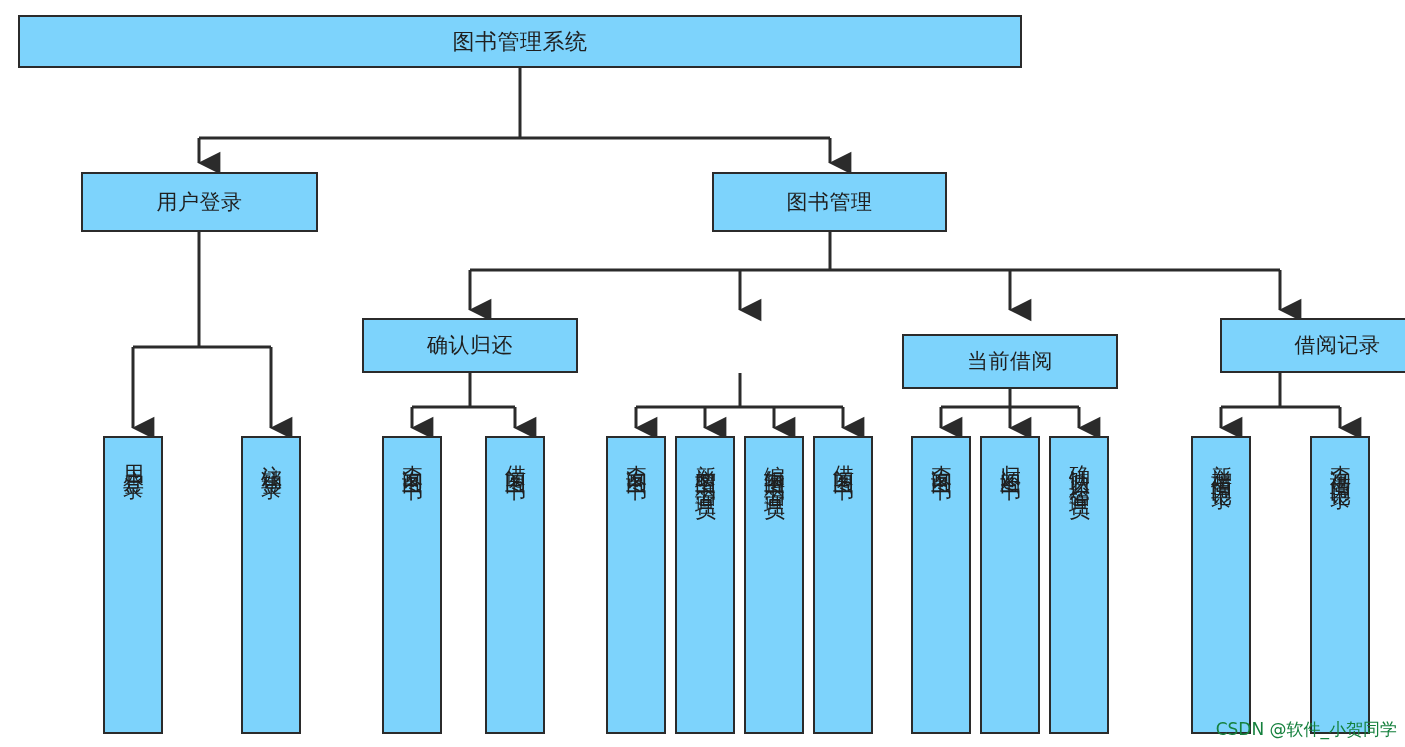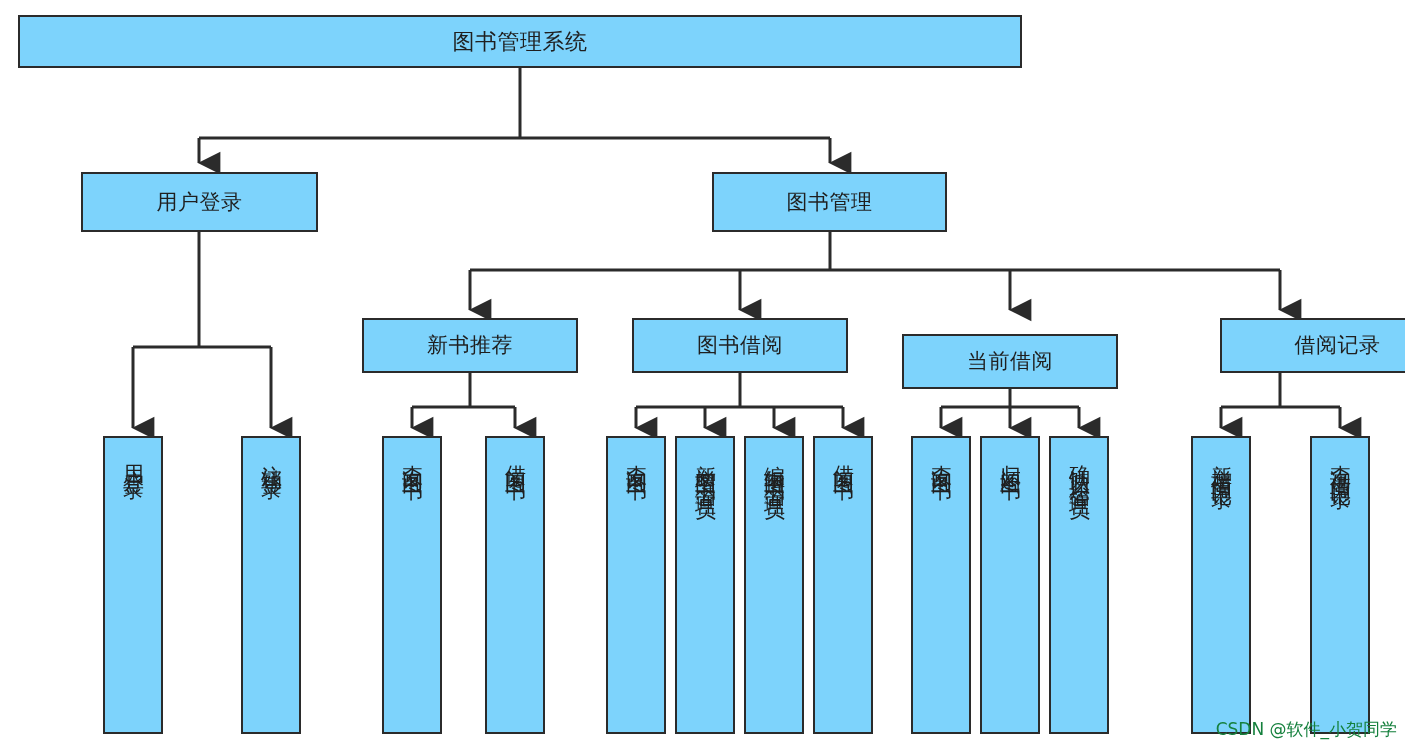--- a/index.html
+++ b/index.html
@@ -160,26 +160,23 @@
 
   <div class="node horiz" style="left:81px; top:172px; width:237px; height:60px;">
     <span class="label">用户登录</span>
   </div>
 
   <div class="node horiz" style="left:712px; top:172px; width:235px; height:60px;">
     <span class="label">图书管理</span>
   </div>
 
   <div class="node horiz" style="left:362px; top:318px; width:216px; height:55px;">
-    <span class="label">新书推荐</span>
-  </div>
-
-  <div class="node horiz" style="left:632px; top:318px; width:216px; height:55px;">
-    <span class="label">图书借阅</span>
-  </div>
+    <span class="label">确认归还</span>
+  </div>
+
 
   <div class="node horiz" style="left:902px; top:334px; width:216px; height:55px;">
     <span class="label">当前借阅</span>
   </div>
 
   <div class="node horiz" style="left:1220px; top:318px; width:235px; height:55px;">
     <span class="label">借阅记录</span>
   </div>
 
   <div class="node vert" style="left:103px; top:436px; width:60px; height:298px;">

